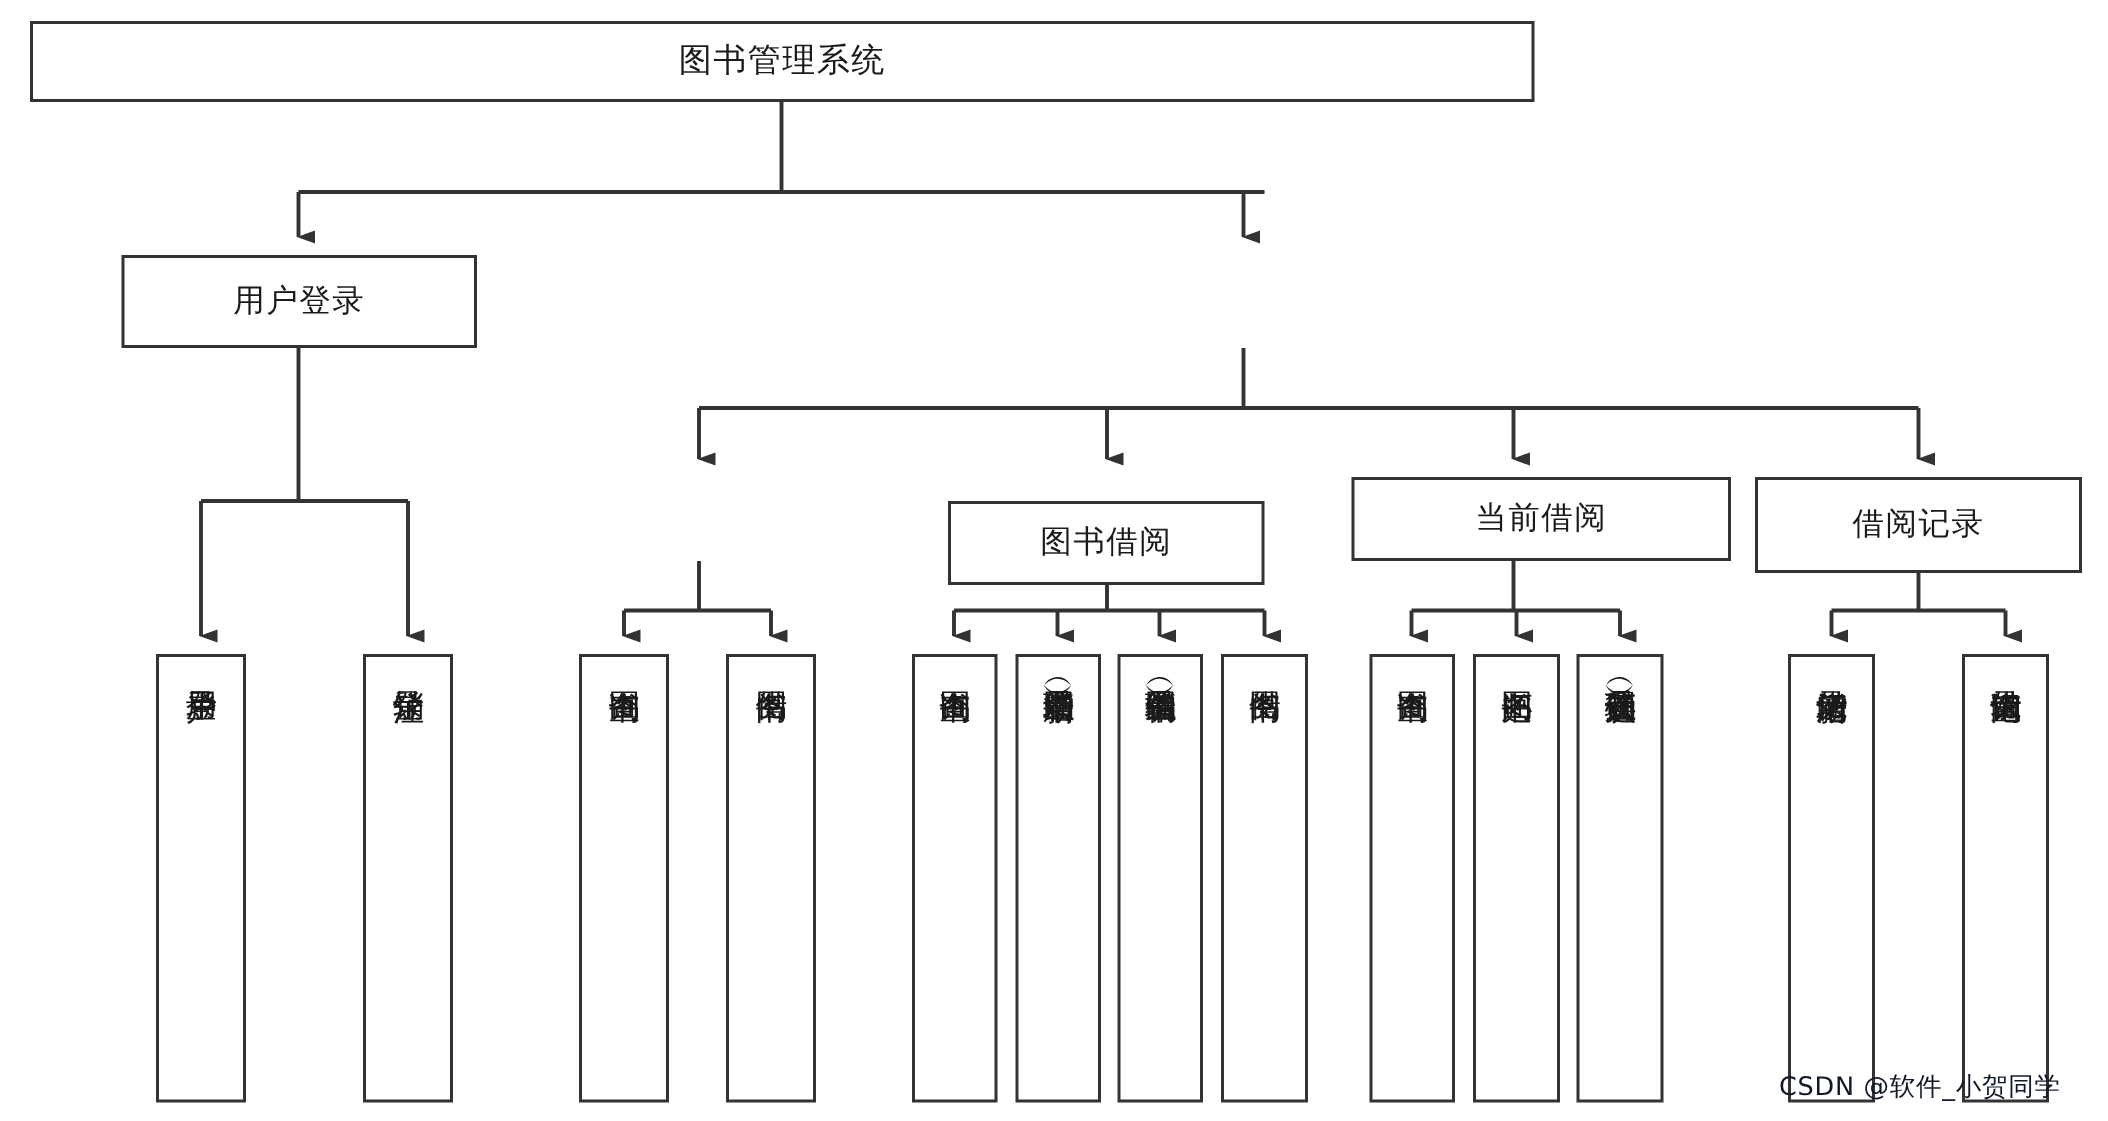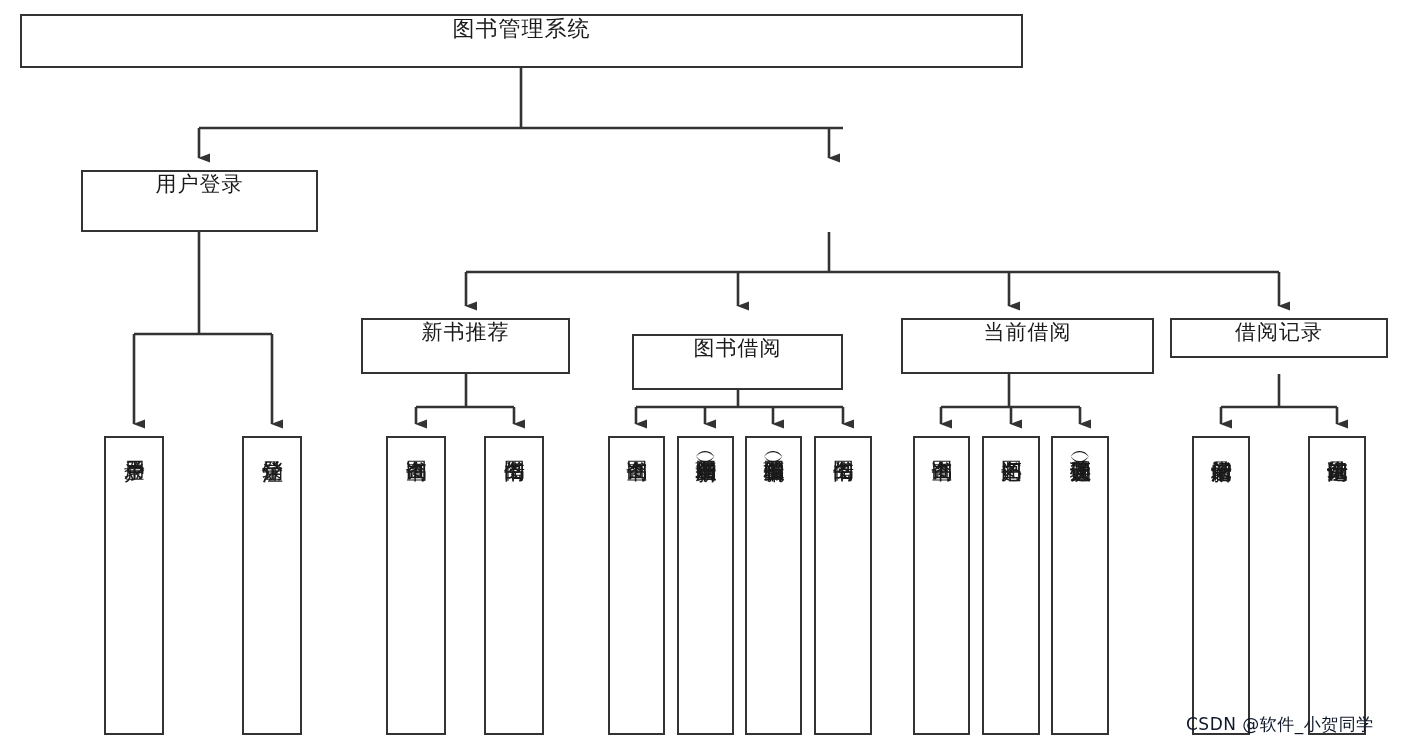--- a/index.html
+++ b/index.html
@@ -24,20 +24,21 @@
     width: 1405px;
     height: 747px;
     pointer-events: none;
   }
   .node {
     position: absolute;
     box-sizing: border-box;
     background: #ffffff;
     border: 2px solid #333333;
     display: flex;
+    align-items: center;
     justify-content: center;
     color: #1a1a1a;
   }
   .node.horiz {
     font-size: 21px;
     letter-spacing: 1px;
     line-height: 1.2;
   }
   .node.vert {
     font-size: 21px;
@@ -134,33 +135,30 @@
 
   <div class="node horiz root" style="left:20px; top:14px; width:1003px; height:54px;">
     <span>图书管理系统</span>
   </div>
 
   <div class="node horiz" style="left:81px; top:170px; width:237px; height:62px;">
     <span>用户登录</span>
   </div>
 
 
-  <div class="node horiz" style="left:361px; top:318px; width:209px; height:56px;">
-    <span>新书推荐</span>
-  </div>
 
   <div class="node horiz" style="left:632px; top:334px; width:211px; height:56px;">
     <span>图书借阅</span>
   </div>
 
   <div class="node horiz" style="left:901px; top:318px; width:253px; height:56px;">
     <span>当前借阅</span>
   </div>
 
-  <div class="node horiz" style="left:1170px; top:318px; width:218px; height:40px;">
+  <div class="node horiz" style="left:1170px; top:318px; width:218px; height:64px;">
     <span>借阅记录</span>
   </div>
 
   <div class="node vert" style="left:104px; top:436px; width:60px; height:299px;">
     <span class="vtext">用户登录</span>
   </div>
 
   <div class="node vert" style="left:242px; top:436px; width:60px; height:299px;">
     <span class="vtext">注销登录</span>
   </div>

